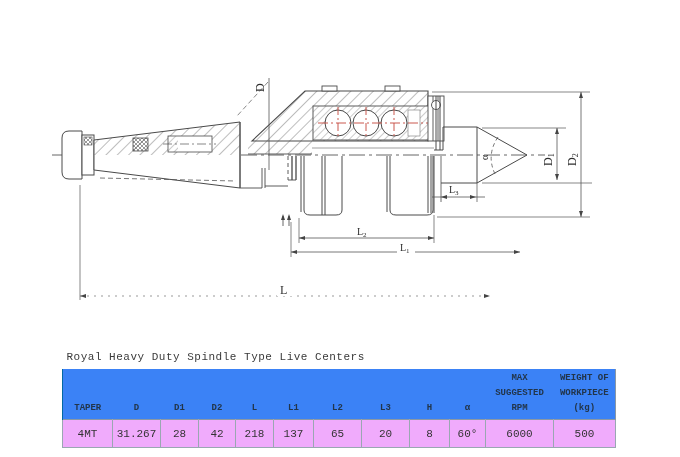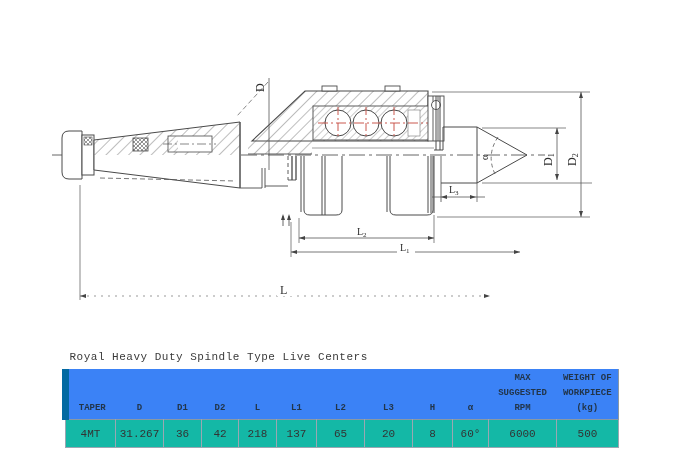--- a/index.html
+++ b/index.html
@@ -8,23 +8,23 @@
   #drawing-wrap{position:absolute;left:0;top:0;width:680px;height:340px;}
   #spec-table-wrap{position:absolute;left:62px;top:344px;width:593px;}
   table.spec{border-collapse:collapse;table-layout:fixed;width:553px;}
   table.spec td{border:0;}
   td.title-cell{border:1px solid #8a98a5;border-bottom:1px solid #8a98a5;
       font-size:11px;height:22px;padding:2px 0 1px 4px;color:#3a3a3a;
       letter-spacing:.5px;white-space:nowrap;overflow:hidden;}
   tr.hdr td{background:#3b82f6;color:#22354a;font-size:9px;font-weight:bold;
       text-align:center;vertical-align:bottom;height:37px;line-height:15px;
       padding:2px 0 3px 0;white-space:pre-line;border-left:0;}
-  tr.hdr td.first{border-left:7px solid #0369a1;}
+  tr.hdr td.first{border-left:1px solid #0369a1;}
   tr.hdr td.last{border-right:1px solid #8a98a5;}
-  tr.vals td{background:#14b8a6;font-size:11px;text-align:center;height:25px;
+  tr.vals td{background:#f0abfc;font-size:11px;text-align:center;height:25px;
       color:#333;border:1px solid #9aa7b2;border-top:1px solid #8a98a5;
       white-space:nowrap;overflow:hidden;}
   svg text{font-family:"Liberation Serif","DejaVu Serif",serif;fill:#2f2f2f;}
   .dimtxt{font-size:12px;}
   .dimtxt-sm{font-size:10px;}
 </style>
 </head>
 <body>
 
 <div id="drawing-wrap">
@@ -235,21 +235,21 @@
       <td>MAX
 SUGGESTED
 RPM</td>
       <td class="last">WEIGHT OF
 WORKPIECE
 (kg)</td>
     </tr>
     <tr class="vals">
       <td>4MT</td>
       <td>31.267</td>
-      <td>36</td>
+      <td>28</td>
       <td>42</td>
       <td>218</td>
       <td>137</td>
       <td>65</td>
       <td>20</td>
       <td>8</td>
       <td>60°</td>
       <td>6000</td>
       <td>500</td>
     </tr>

